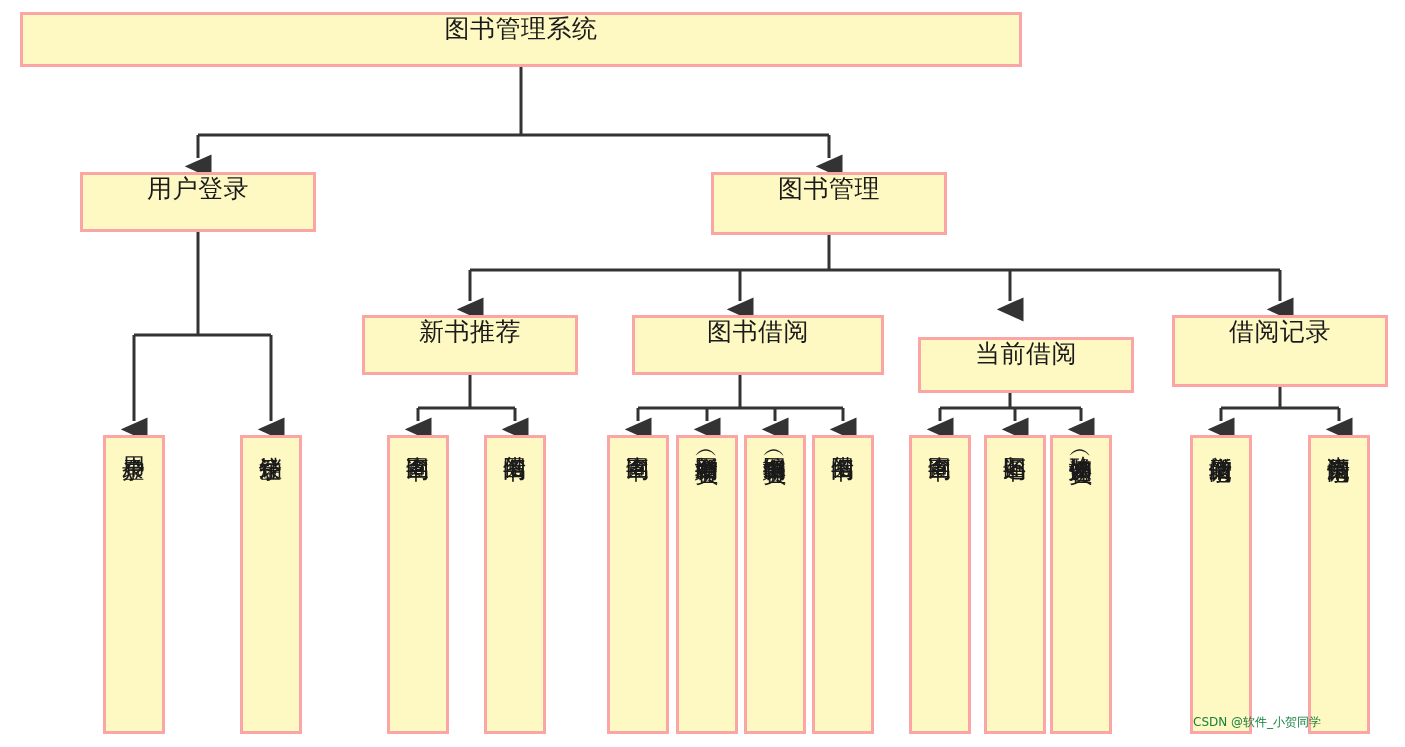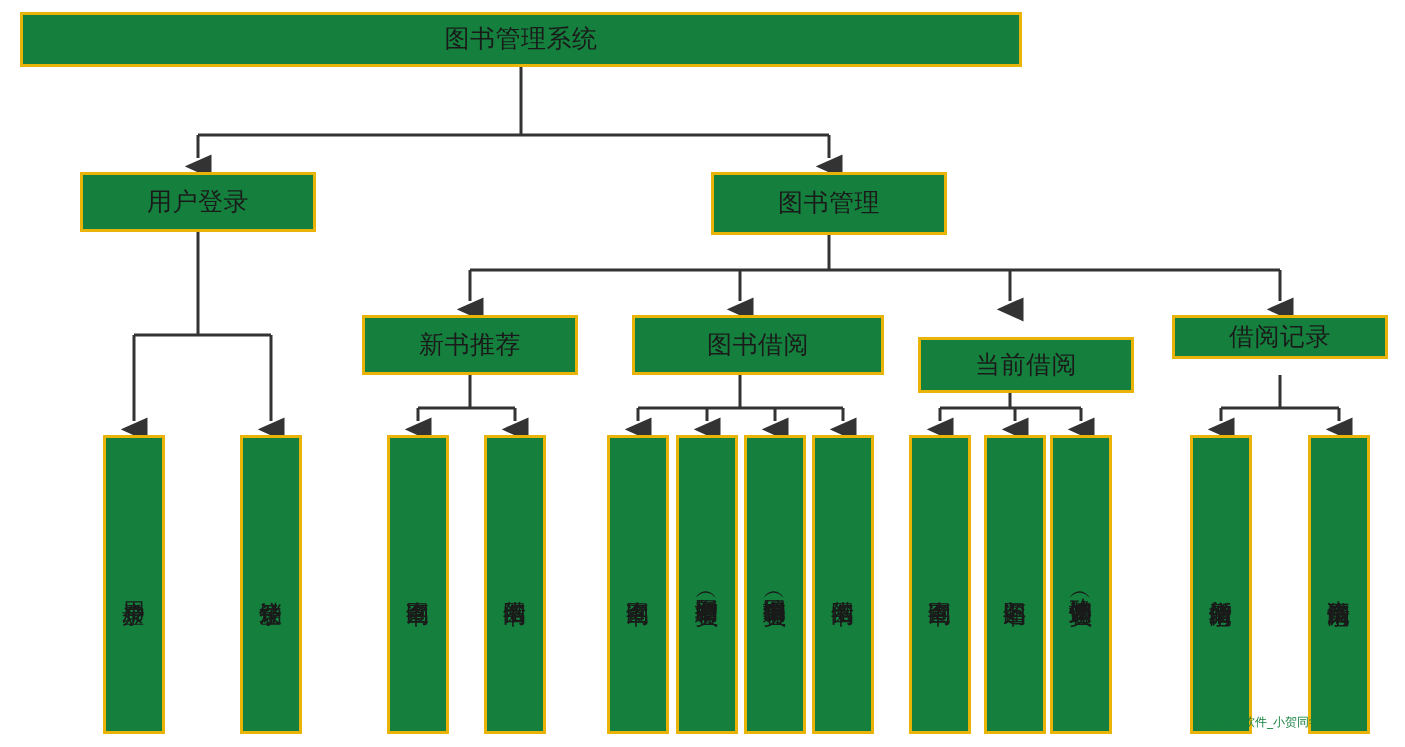--- a/index.html
+++ b/index.html
@@ -20,24 +20,24 @@
   #diagram-svg {
     position: absolute;
     left: 0;
     top: 0;
     width: 1405px;
     height: 747px;
   }
   .node-box {
     position: absolute;
     box-sizing: border-box;
-    border: 3px solid #eab308;
-    background: #15803d;
+    border: 3px solid #fca5a5;
+    background: #fef9c3;
     display: flex;
-    align-items: center;
+    align-items: flex-start;
     justify-content: center;
     overflow: hidden;
   }
   .node-label {
     color: #1a1a1a;
     font-size: 25px;
     line-height: 1.15;
     letter-spacing: 0.5px;
     white-space: nowrap;
   }
@@ -127,21 +127,21 @@
 
   <div class="node-box" style="left:362px; top:315px; width:216px; height:60px;">
     <span class="node-label">新书推荐</span>
   </div>
   <div class="node-box" style="left:632px; top:315px; width:252px; height:60px;">
     <span class="node-label">图书借阅</span>
   </div>
   <div class="node-box" style="left:918px; top:315px; width:216px; height:56px;margin-top:22px;">
     <span class="node-label">当前借阅</span>
   </div>
-  <div class="node-box" style="left:1172px; top:315px; width:216px; height:44px;">
+  <div class="node-box" style="left:1172px; top:315px; width:216px; height:72px;">
     <span class="node-label">借阅记录</span>
   </div>
 
   <div class="node-box vertical" style="left:103px; top:435px; width:62px; height:299px;">
     <span class="node-label">用户登录</span>
   </div>
   <div class="node-box vertical" style="left:240px; top:435px; width:62px; height:299px;">
     <span class="node-label">注销登录</span>
   </div>
 

